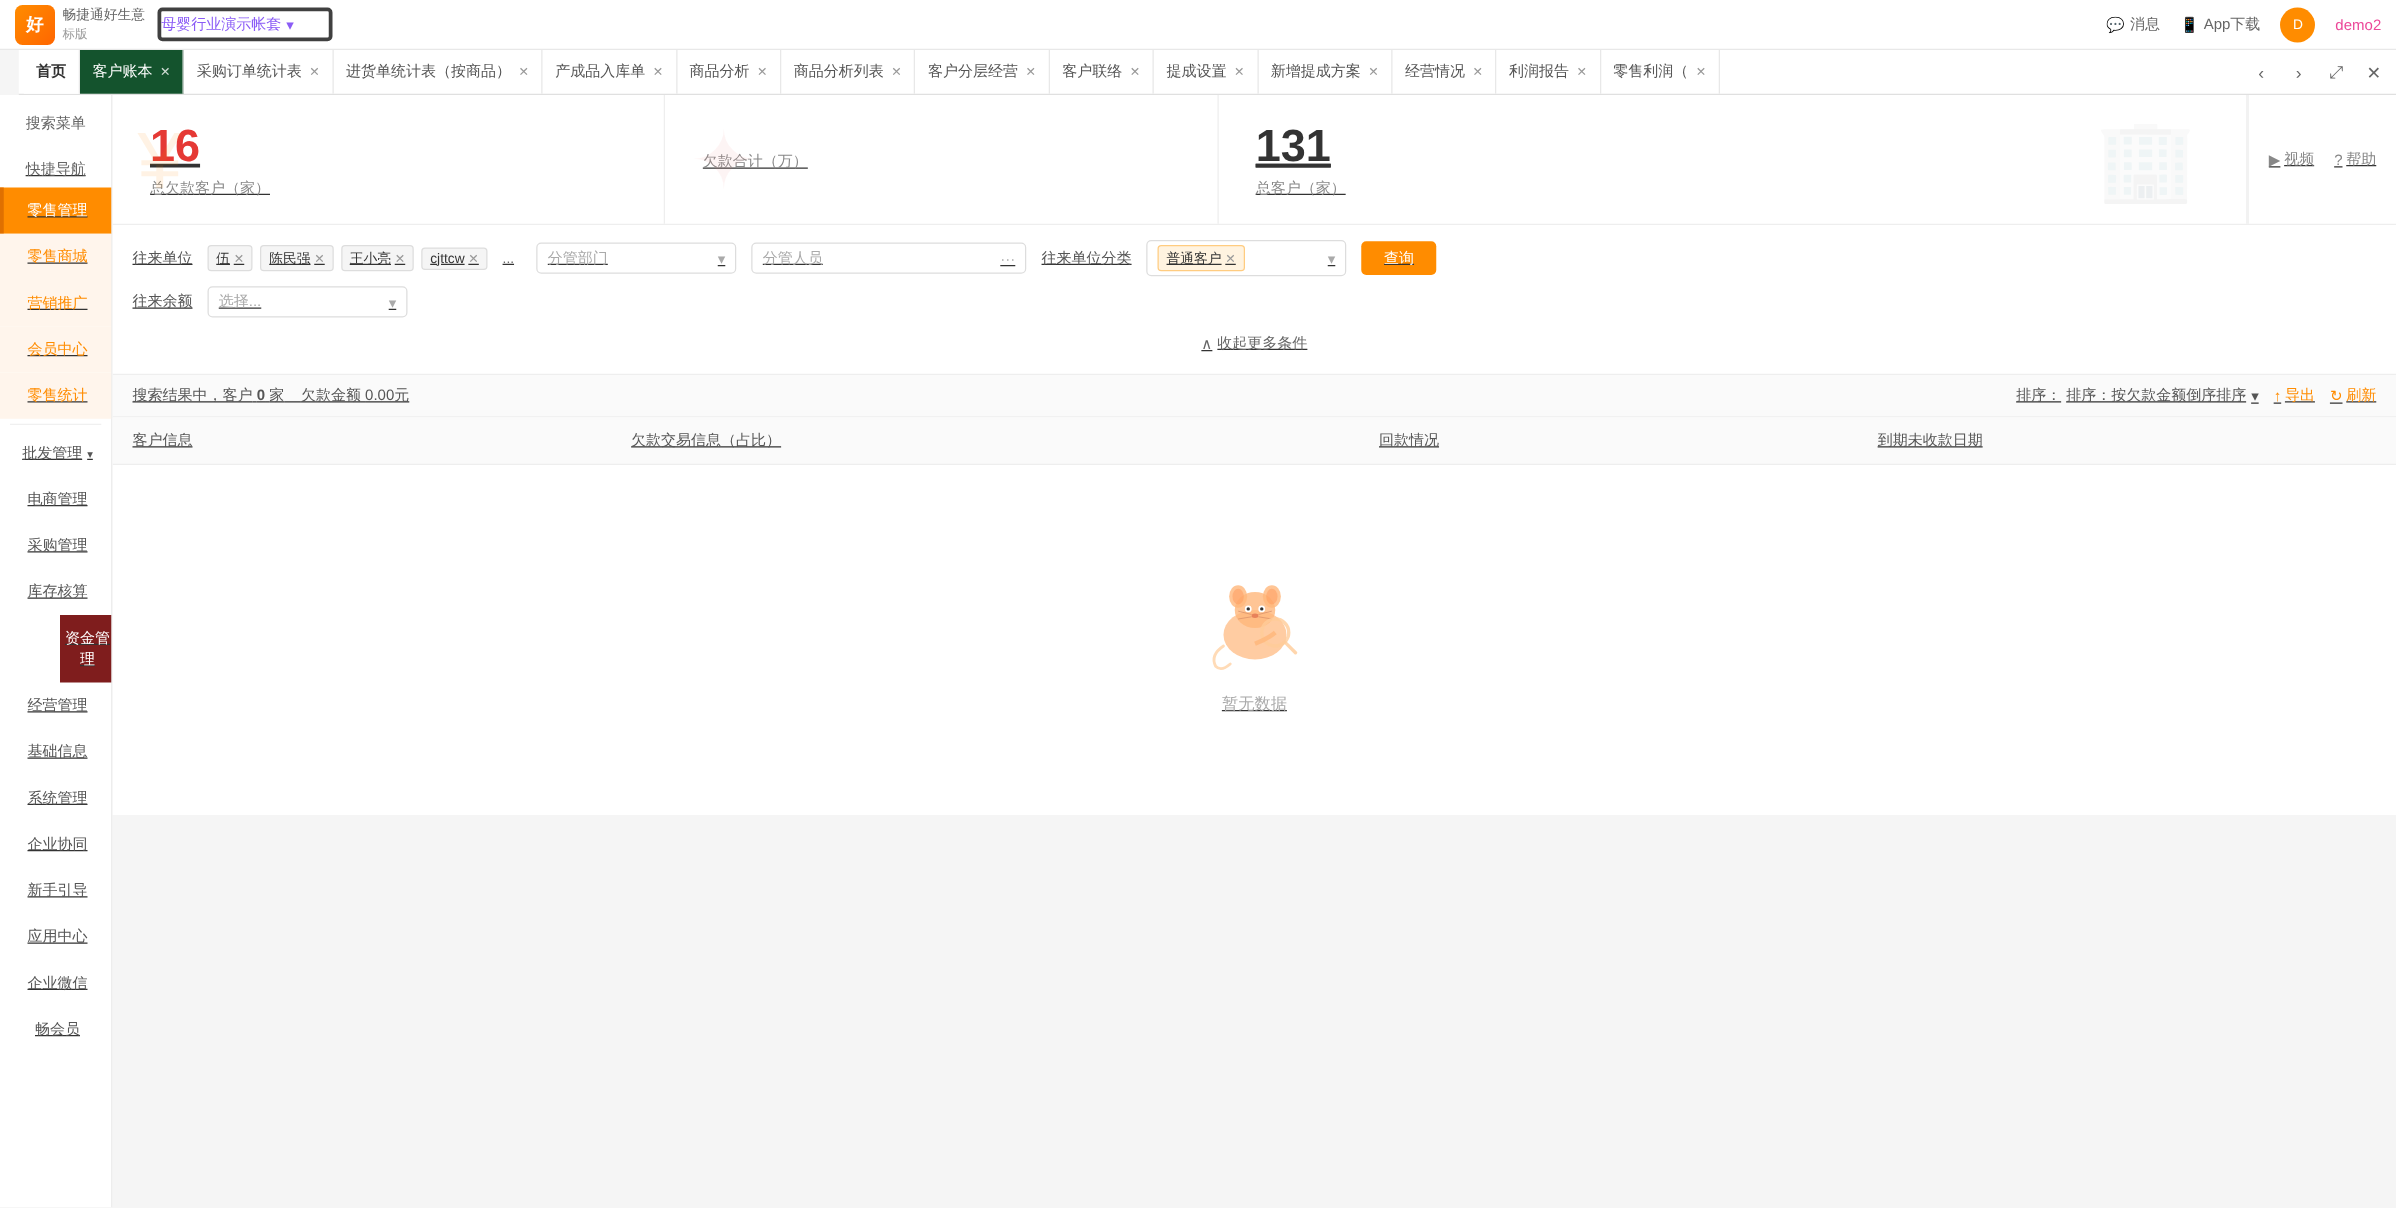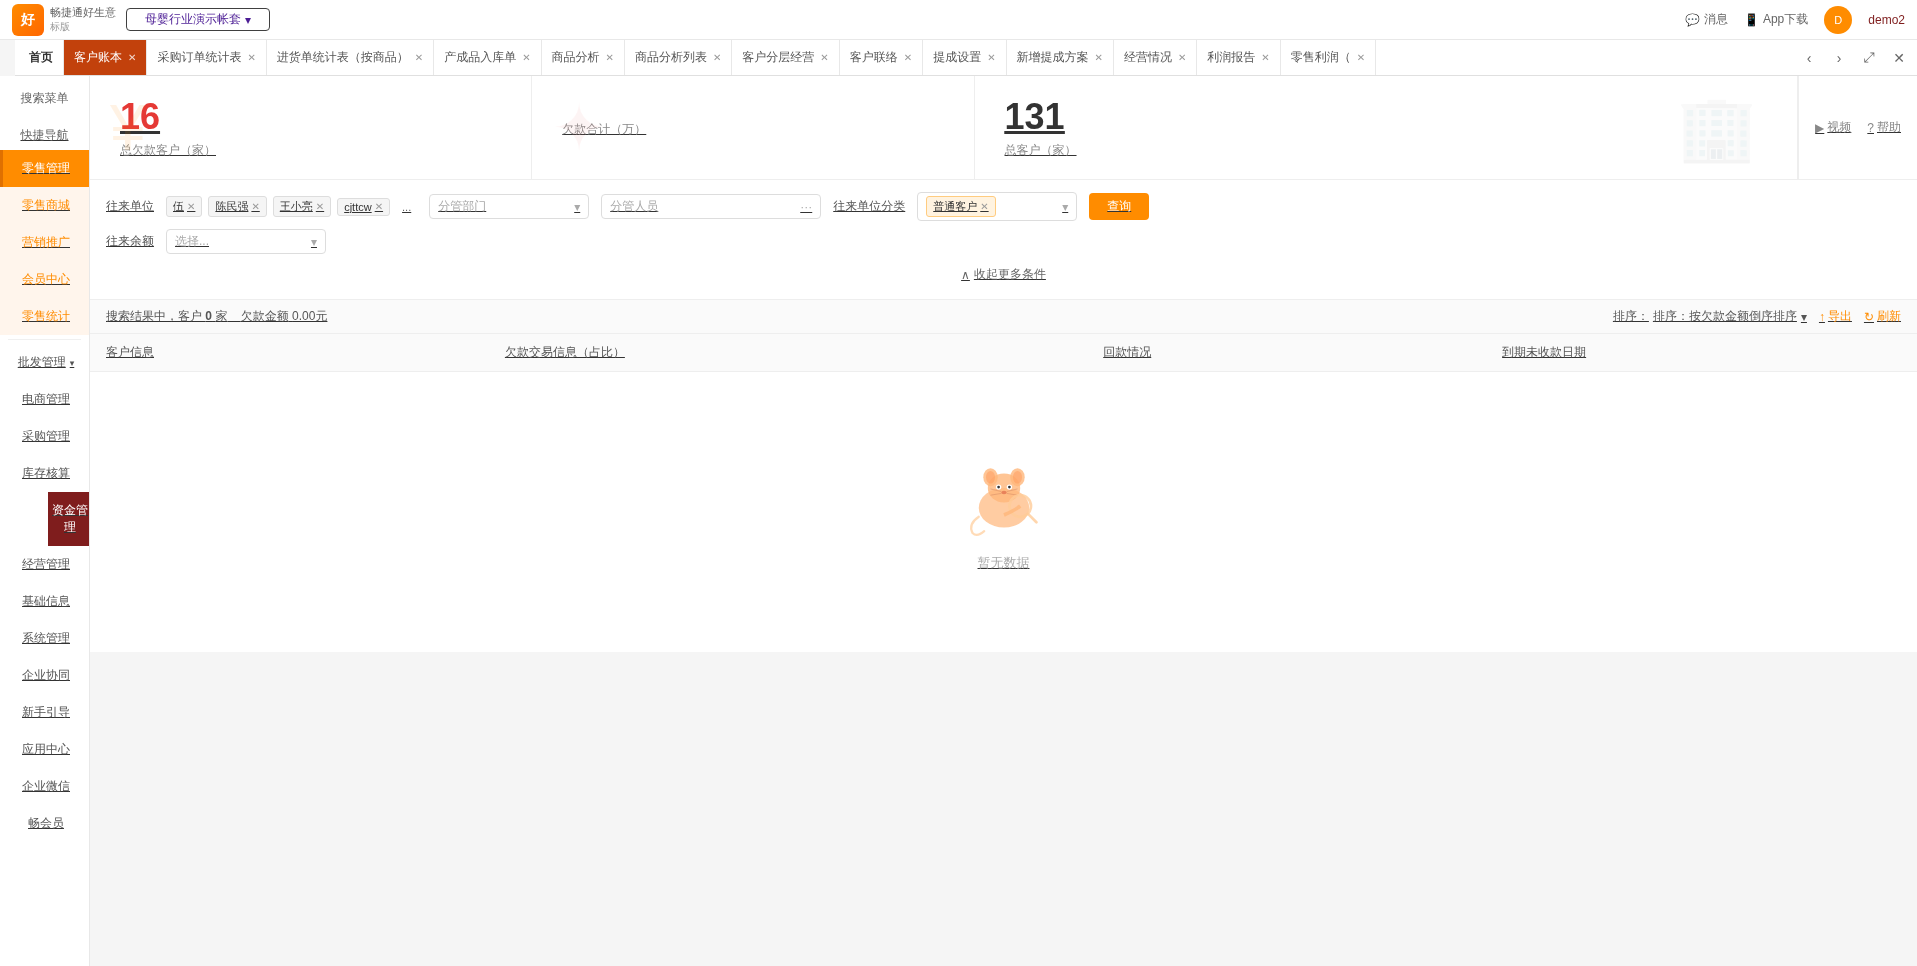--- a/index.html
+++ b/index.html
@@ -5,29 +5,29 @@
     * { box-sizing: border-box; margin: 0; padding: 0; font-family: "Microsoft YaHei", "PingFang SC", Arial, sans-serif; }
     body { background: #f5f5f5; font-size: 12px; color: #333; }
 
     
     .app-wrapper { display: flex; flex-direction: column; height: 966px; overflow: hidden; }
     .top-bar { display: flex; align-items: center; background: #fff; height: 40px; padding: 0 12px; border-bottom: 1px solid #e8e8e8; gap: 10px; }
     .logo-area { display: flex; align-items: center; gap: 6px; }
     .logo-icon { width: 32px; height: 32px; background: linear-gradient(135deg, #ff8c00, #ff6600); border-radius: 6px; display: flex; align-items: center; justify-content: center; color: #fff; font-size: 14px; font-weight: bold; }
     .logo-text { font-size: 11px; color: #666; line-height: 1.3; }
     .logo-sub { font-size: 10px; color: #999; }
-    .tenant-selector { display: flex; align-items: center; gap: 4px; border: 1px solid #404040; border-radius: 4px; padding: 2px 18px; cursor: pointer; color: #4c1d95; font-size: 12px; min-width: 140px; }
+    .tenant-selector { display: flex; align-items: center; gap: 4px; border: 3px solid #404040; border-radius: 4px; padding: 2px 0; cursor: pointer; color: #8b5cf6; font-size: 12px; min-width: 140px; }
     .top-bar-right { margin-left: auto; display: flex; align-items: center; gap: 16px; }
     .top-bar-action { display: flex; align-items: center; gap: 4px; cursor: pointer; color: #666; font-size: 12px; }
     .avatar { width: 28px; height: 28px; background: #ff8c00; border-radius: 50%; display: flex; align-items: center; justify-content: center; color: #fff; font-size: 11px; }
 
     
     .nav-tabs { display: flex; align-items: center; background: #fff; border-bottom: 1px solid #e0e0e0; height: 36px; padding: 0 4px; overflow: hidden; margin-left: 15px; }
     .nav-tab { display: flex; align-items: center; padding: 0 10px; height: 36px; font-size: 12px; cursor: pointer; white-space: nowrap; border-right: 1px solid #e8e8e8; color: #555; position: relative; gap: 4px; }
-    .nav-tab.active { background: #c2410c; color: #fff; }
+    .nav-tab.active { background: #14532d; color: #fff; }
     .nav-tab.home { font-weight: bold; background: #fff; color: #333; }
     .nav-tab .close-btn { font-size: 10px; color: #999; cursor: pointer; margin-left: 2px; }
     .nav-tab.active .close-btn { color: rgba(255,255,255,0.8); }
     .nav-tabs-right { margin-left: auto; display: flex; align-items: center; gap: 2px; }
     .nav-ctrl-btn { width: 28px; height: 28px; display: flex; align-items: center; justify-content: center; cursor: pointer; color: #666; font-size: 14px; border-radius: 2px; }
 
     
     .main-area { display: flex; flex: 1; overflow: hidden; text-decoration: underline; }
     .sidebar { width: 90px; background: #fff; border-right: 1px solid #e8e8e8; display: flex; flex-direction: column; }
     .sidebar-search { padding: 8px; }
@@ -112,21 +112,21 @@
         <span>💬</span>
         <span>消息</span>
       </div>
       <div class="top-bar-action">
         <span>📱</span>
         <span>App下载</span>
       </div>
       <div class="avatar">
         <span>D</span>
       </div>
-      <span style="font-size:12px;color:#7f1d1d;">demo2</span>
+      <span style="font-size:12px;color:#ec4899;">demo2</span>
     </div>
   </div>
 
   <div class="nav-tabs">
     <div class="nav-tab home">
       <span>首页</span>
     </div>
     <div class="nav-tab active">
       <span>客户账本</span>
       <span class="close-btn">✕</span>

